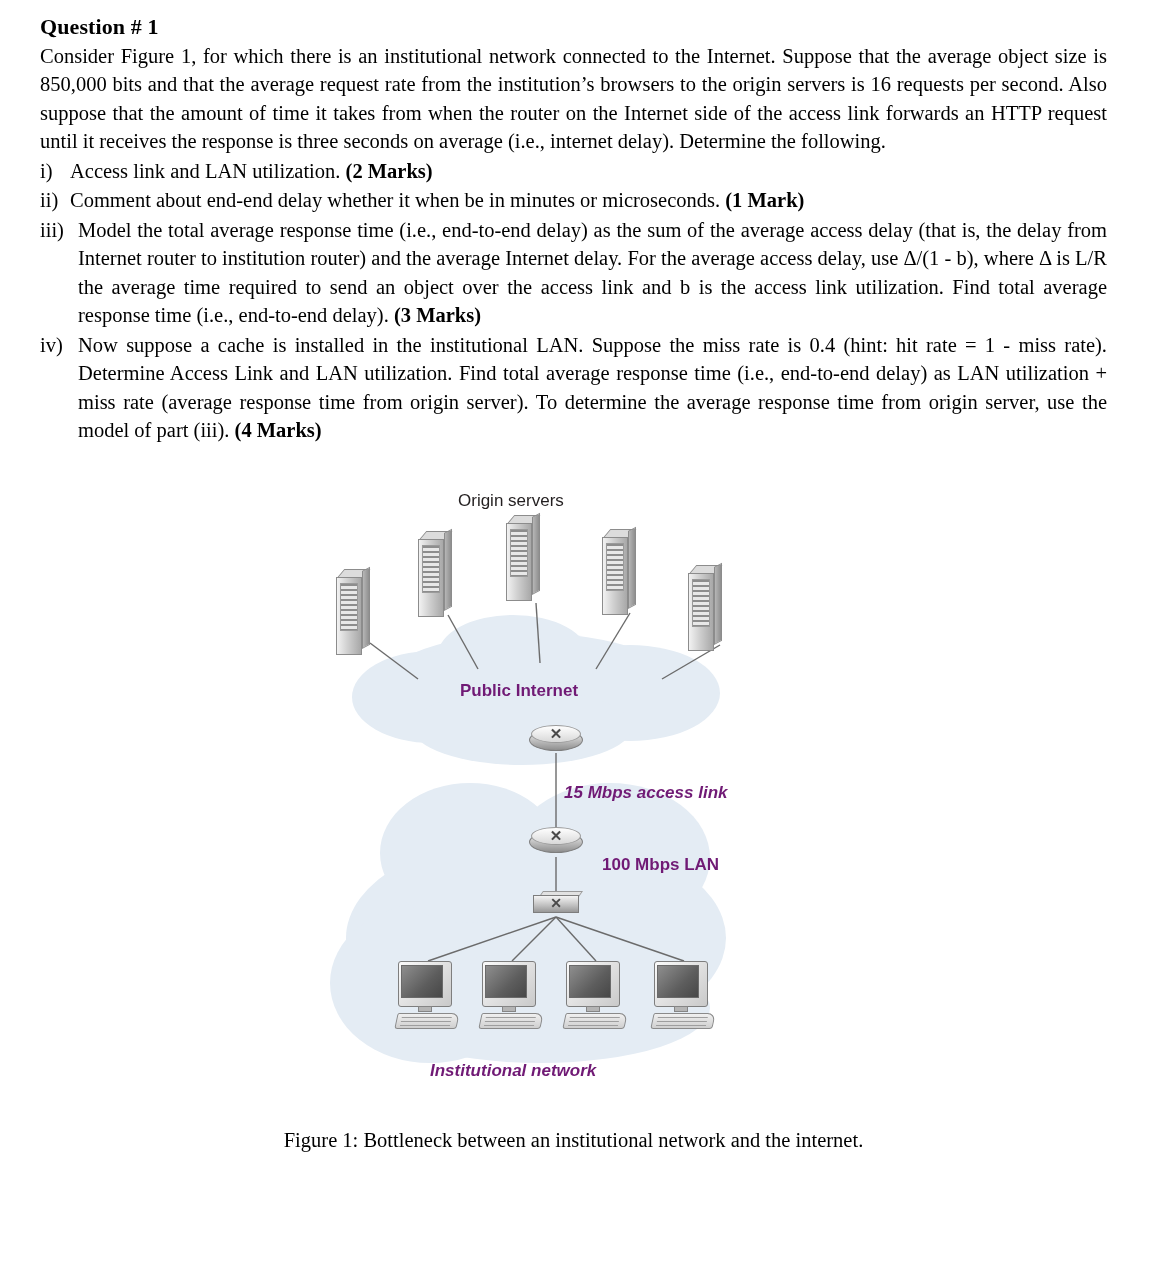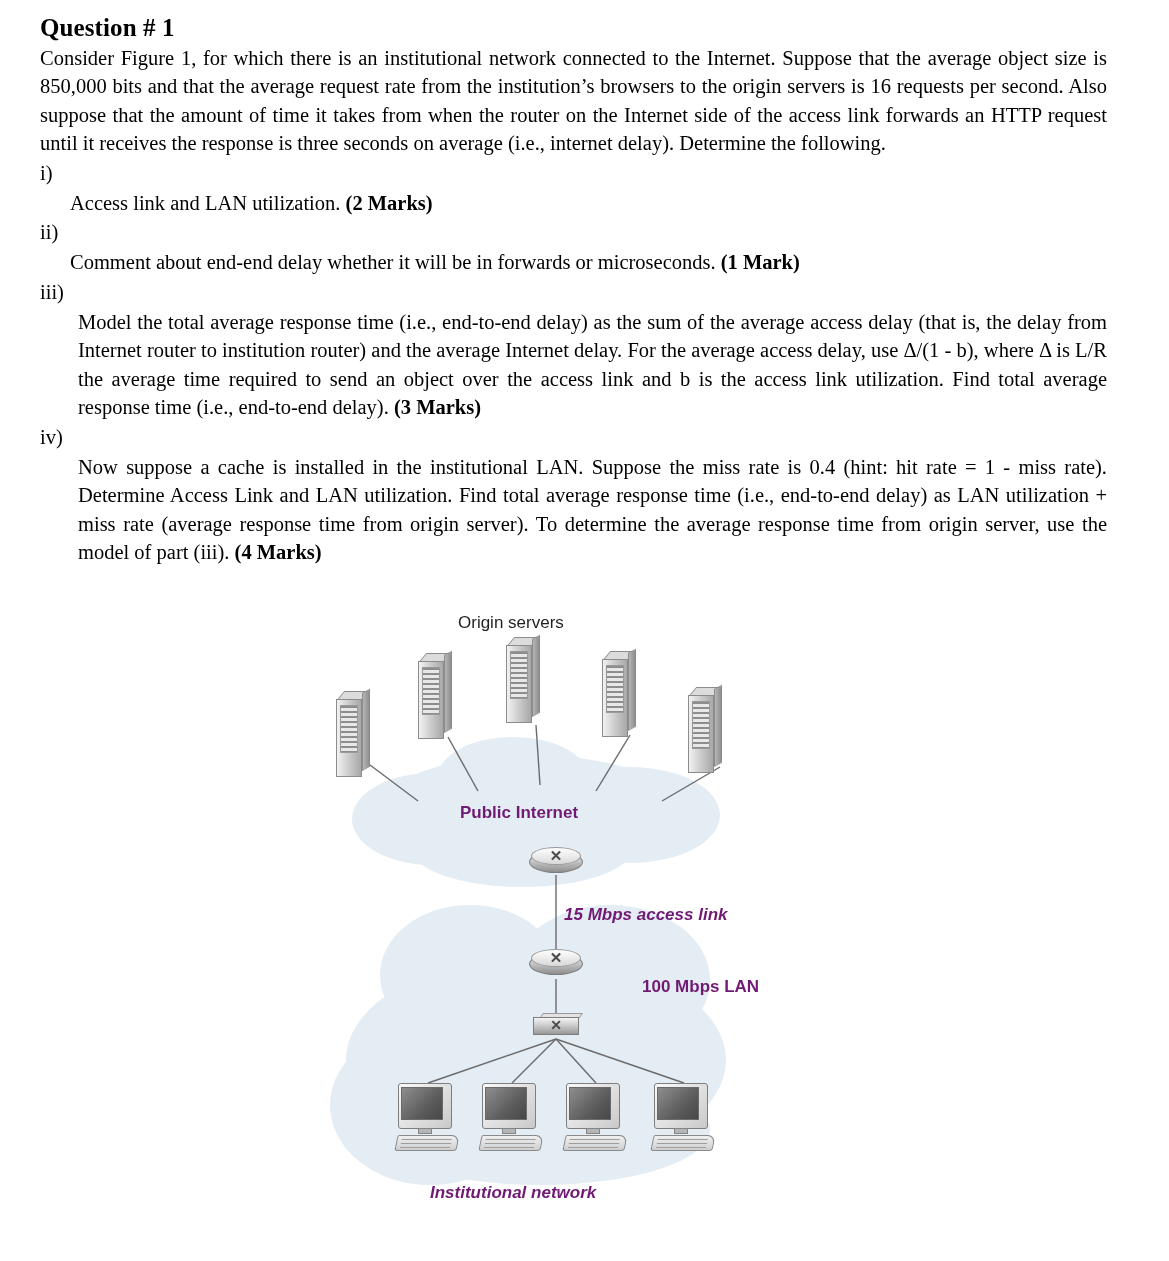--- a/index.html
+++ b/index.html
@@ -13,21 +13,21 @@
     font-family: "Liberation Serif", serif;
     color: #000000;
     position: relative;
     overflow: hidden;
   }
   .page {
     padding: 14px 62px 0 40px;
     box-sizing: border-box;
   }
   .q-title {
-    font-size: 25px;
+    font-size: 22px;
     font-weight: bold;
     margin: 0 0 2px 0;
     letter-spacing: 0.1px;
   }
   .q-body {
     font-size: 20.5px;
     line-height: 1.39;
     text-align: justify;
     text-justify: inter-word;
     margin: 0;
@@ -47,21 +47,20 @@
     min-width: 30px;
     text-align: left;
   }
   .item .marker.wide {
     min-width: 38px;
   }
   .item .txt {
     flex: 1 1 auto;
     text-align: justify;
     text-justify: inter-word;
-    margin-top: 30px;
   }
   .b { font-weight: bold; }
 
   
   .figure {
     margin-top: 38px;
     position: relative;
     height: 660px;
   }
   .fig-canvas {
@@ -278,21 +277,21 @@
 
   <div class="list">
 
     <div class="item">
       <span class="marker">i)</span>
       <span class="txt"><span>Access link and LAN utilization. </span><span class="b">(2 Marks)</span></span>
     </div>
 
     <div class="item">
       <span class="marker">ii)</span>
-      <span class="txt"><span>Comment about end-end delay whether it will be in forwards or microseconds. </span><span class="b">(1 Mark)</span></span>
+      <span class="txt"><span>Comment about end-end delay whether it when be in minutes or microseconds. </span><span class="b">(1 Mark)</span></span>
     </div>
 
     <div class="item">
       <span class="marker wide">iii)</span>
       <span class="txt"><span>Model the total average response time (i.e., end-to-end delay) as the sum of the average access delay (that is, the delay from Internet router to institution router) and the average Internet delay. For the average access delay, use Δ/(1 - b), where Δ is L/R the average time required to send an object over the access link and b is the access link utilization. Find total average response time (i.e., end-to-end delay). </span><span class="b">(3 Marks)</span></span>
     </div>
 
     <div class="item">
       <span class="marker wide">iv)</span>
       <span class="txt"><span>Now suppose a cache is installed in the institutional LAN. Suppose the miss rate is 0.4 (hint: hit rate = 1 - miss rate). Determine Access Link and LAN utilization. Find total average response time (i.e., end-to-end delay) as LAN utilization + miss rate (average response time from origin server). To determine the average response time from origin server, use the model of part (iii). </span><span class="b">(4 Marks)</span></span>
@@ -377,21 +376,21 @@
       </div>
 
       <div class="fig-label bold" style="left:524px; top:300px;font-style:italic;">15 Mbps access link</div>
 
       <div class="router" style="left:489px; top:344px;">
         <div class="body"></div>
           <div class="top"></div>
           <div class="x">✕</div>
       </div>
 
-      <div class="fig-label bold" style="left:602px; top:372px;text-align:right;">100 Mbps LAN</div>
+      <div class="fig-label bold" style="left:562px; top:372px;text-align:right;">100 Mbps LAN</div>
 
       <div class="switch" style="left:493px; top:408px;">
         <div class="top"></div>
           <div class="body"></div>
           <div class="x">✕</div>
       </div>
 
       <div class="pc" style="left:356px; top:478px;">
         <div class="monitor"></div>
           <div class="screen"></div>
@@ -414,15 +413,16 @@
         <div class="monitor"></div>
           <div class="screen"></div>
           <div class="neck"></div>
           <div class="kb"></div>
       </div>
 
       <div class="fig-label bold" style="left:390px; top:578px;font-style:italic;">Institutional network</div>
 
     </div>
 
+    <div class="caption">Figure 1: Bottleneck between an institutional network and the internet.</div>
   </div>
 
 </div>
 
 </body></html>

